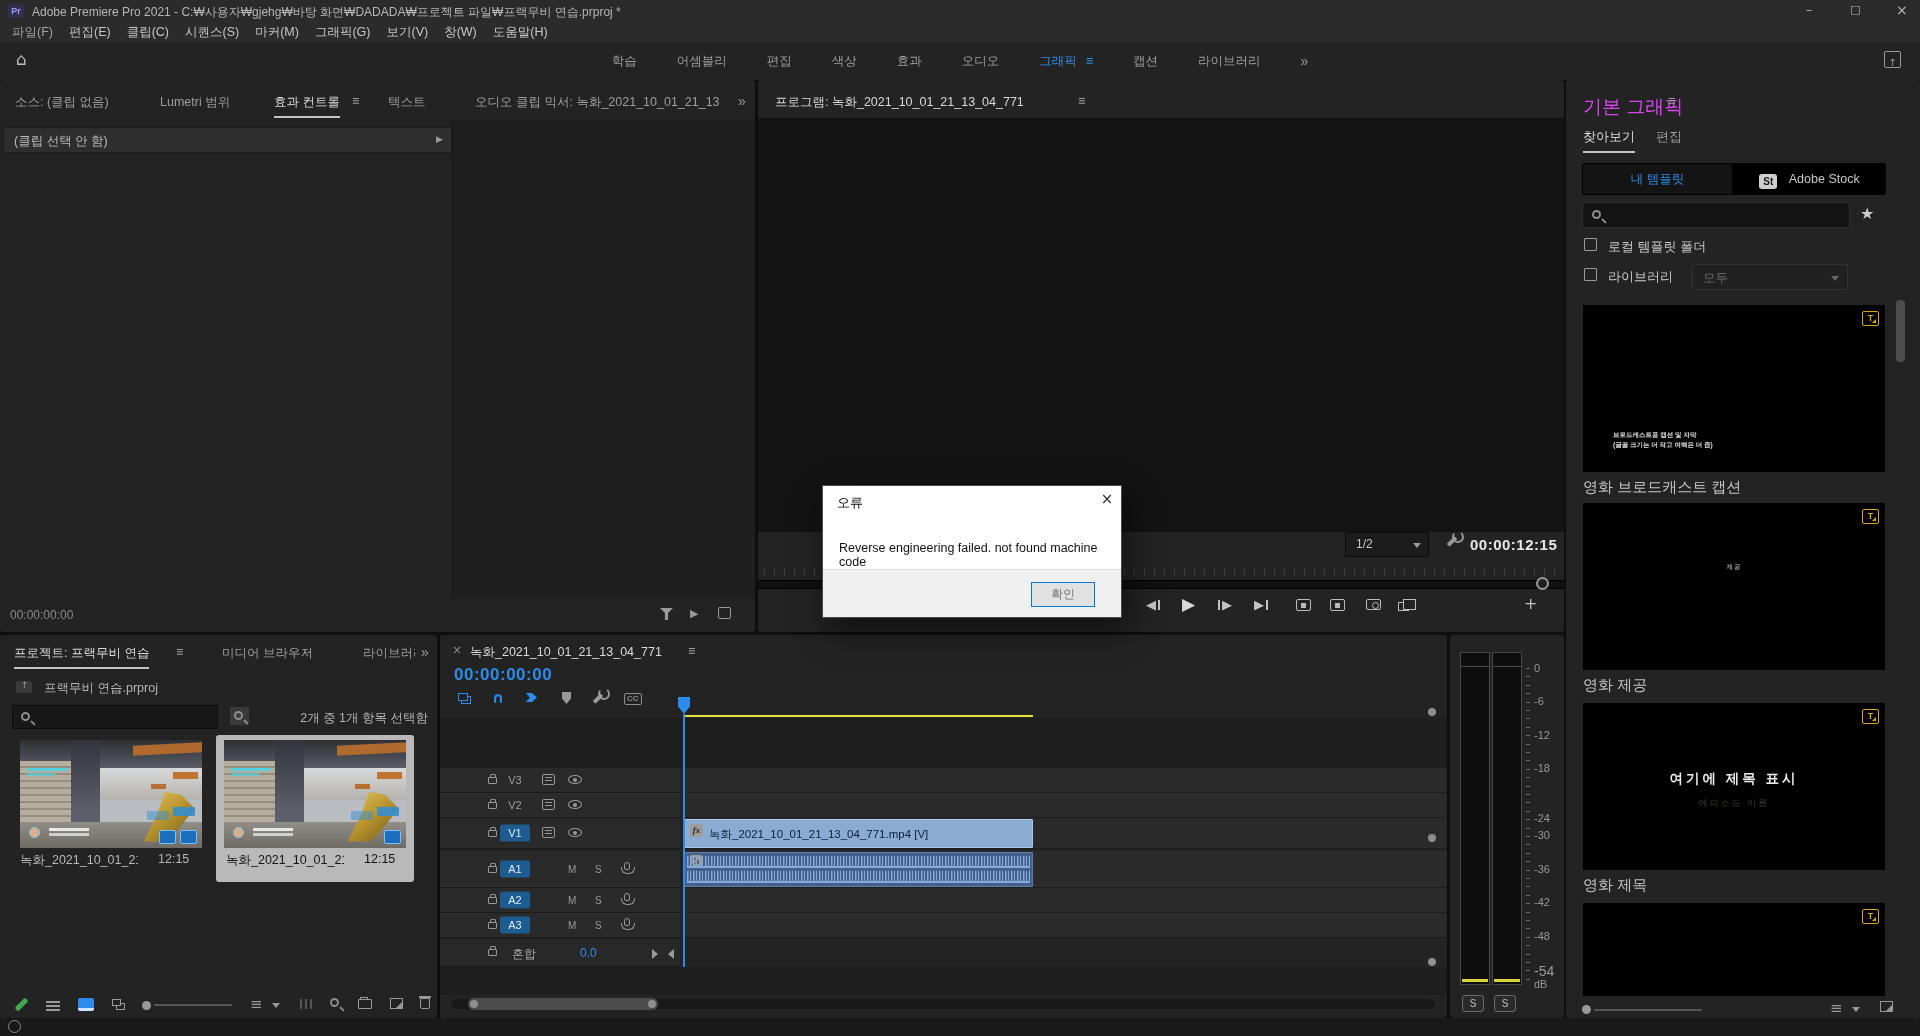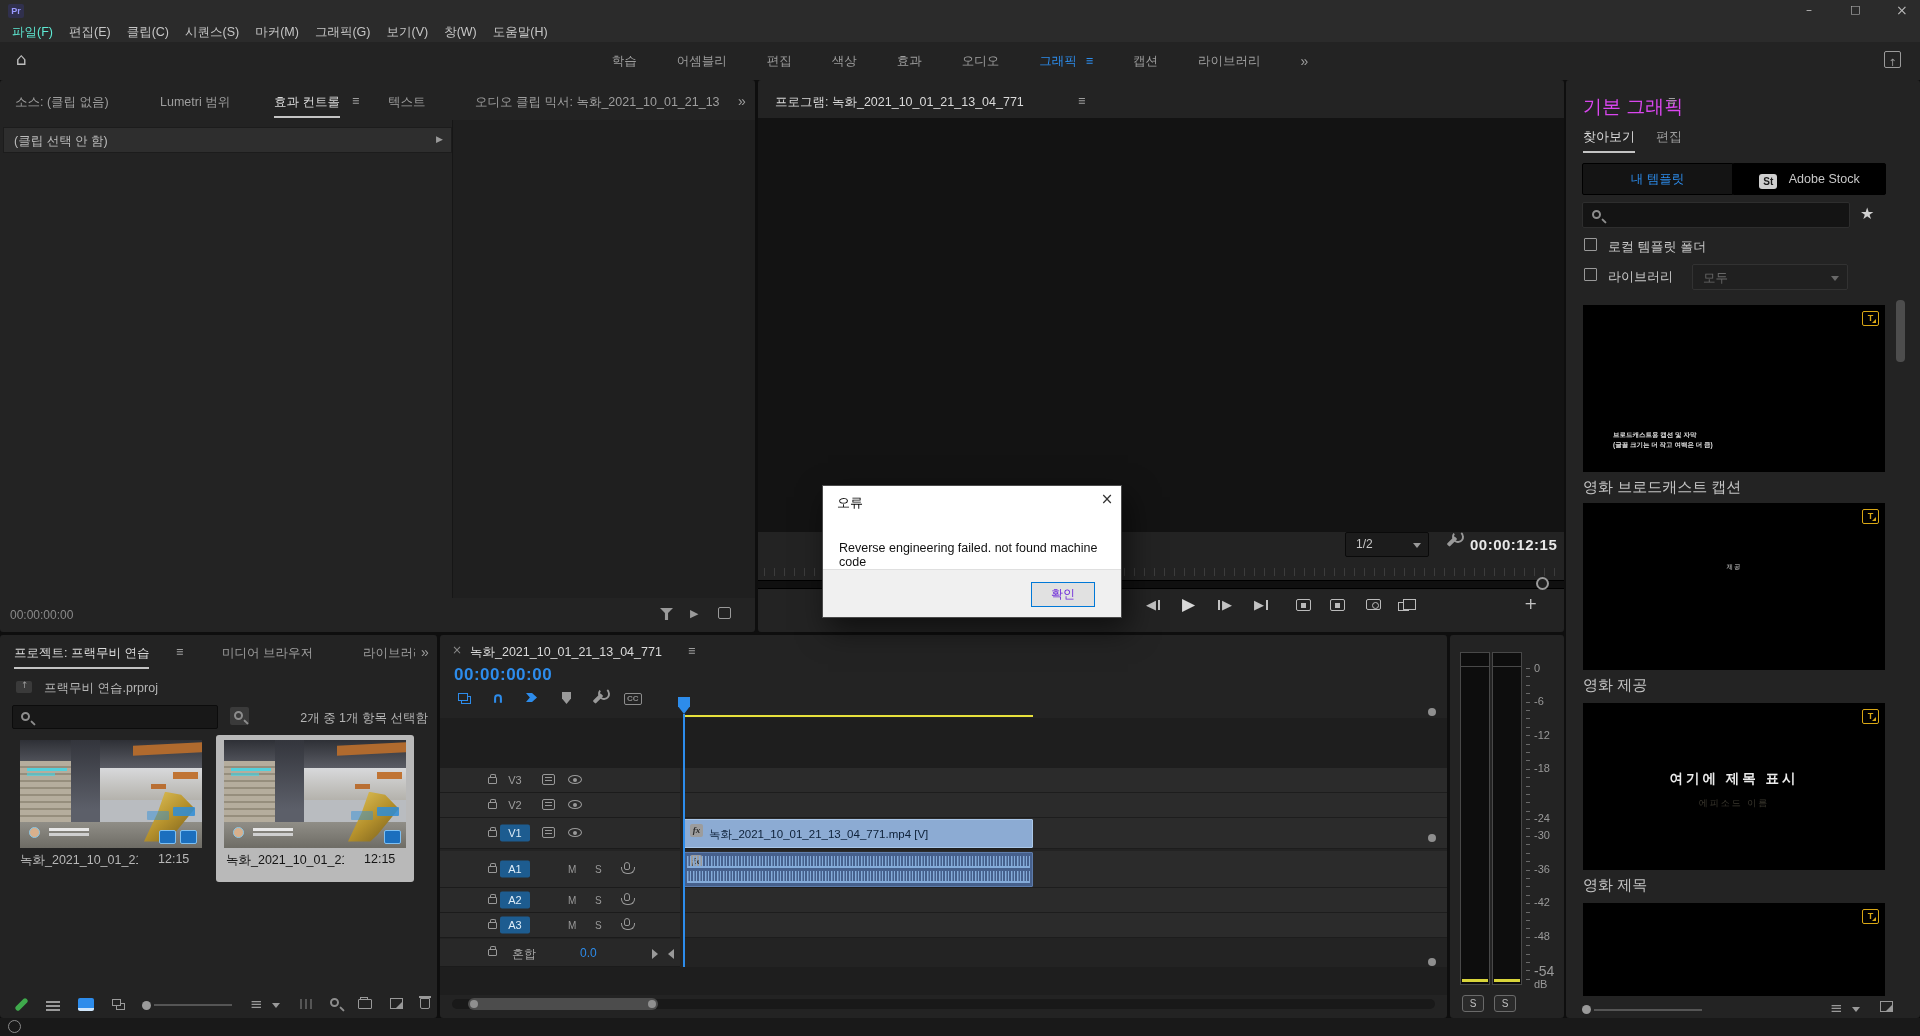--- a/index.html
+++ b/index.html
@@ -91,27 +91,28 @@
   .caret{display:inline-block;width:0;height:0;border:4px solid transparent;border-top:5px solid #9a9a9a;vertical-align:-2px}
   .tpi{position:absolute;color:#c2c2c2;font-size:13px;font-family:"DejaVu Sans",sans-serif}
 </style>
 </head>
 <body>
 
 <div class="app">
 
   <div class="p" style="left:0;top:0;width:1920px;height:22px;background:#2b2b2b">
     <span class="p" style="left:8px;top:4px;width:16px;height:14px;background:#30304d;color:#9b9bff;font:bold 9px/14px 'Liberation Sans',sans-serif;text-align:center;border-radius:2px">Pr</span>
+    <span class="p" actable="false" style="left:32px;top:4px;font-size:12px;color:#b5b5b5;white-space:nowrap">Adobe Premiere Pro 2021 - C:₩사용자₩gjehg₩바탕 화면₩DADADA₩프로젝트 파일₩프랙무비 연습.prproj *</span>
     <span class="ico" style="left:1806px;top:3px;font-size:12px;color:#b8b8b8">–</span>
     <span class="ico" style="left:1850px;top:3px;font-size:11px;color:#b8b8b8">□</span>
     <span class="ico" style="left:1896px;top:2px;font-size:14px;color:#b8b8b8">×</span>
   </div>
 
   <div class="p" style="left:0;top:22px;width:1920px;height:20px;background:#2b2b2b;display:flex;gap:16px;align-items:center;padding-left:12px">
-    <span class="tb" style="color:#5eead4">파일(F)</span>
+    <span class="tb" style="color:#a3a3a3">파일(F)</span>
     <span class="tb" style="color:#c6c6c6">편집(E)</span>
     <span class="tb" style="color:#c6c6c6">클립(C)</span>
     <span class="tb" style="color:#c6c6c6">시퀀스(S)</span>
     <span class="tb" style="color:#c6c6c6">마커(M)</span>
     <span class="tb" style="color:#c6c6c6">그래픽(G)</span>
     <span class="tb" style="color:#c6c6c6">보기(V)</span>
     <span class="tb" style="color:#c6c6c6">창(W)</span>
     <span class="tb" style="color:#c6c6c6">도움말(H)</span>
   </div>
 
@@ -438,21 +439,21 @@
     <span class="ico" style="left:264px;top:919px;font-size:15px">≡</span>
     <span class="caret" style="position:absolute;left:286px;top:927px"></span>
     <span class="newit" style="left:314px;top:921px"></span>
   </div>
 
   <div class="p" style="left:822px;top:485px;width:300px;height:133px;background:#fff;border:1px solid #4a4a4a;box-shadow:6px 12px 28px rgba(0,0,0,.55);z-index:90">
     <span style="position:absolute;left:14px;top:8px;font-size:13px;color:#000">오류</span>
     <span class="p" style="left:272px;top:4px;width:24px;height:22px;text-align:center;font-size:15px;color:#333;font-family:'DejaVu Sans'">×</span>
     <span style="position:absolute;left:16px;top:55px;font-size:12.5px;color:#111">Reverse engineering failed. not found machine code</span>
     <div class="p" style="left:0;bottom:0;width:298px;height:48px;background:#f0f0f0;border-top:1px solid #dfdfdf">
-      <span class="p" style="right:26px;top:12px;width:64px;height:25px;background:#e1e1e1;border:1px solid #0078d7;font-size:12px;color:#6d28d9;text-align:center;line-height:23px">확인</span>
+      <span class="p" style="right:26px;top:12px;width:64px;height:25px;background:#e1e1e1;border:1px solid #0078d7;font-size:12px;color:#737373;text-align:center;line-height:23px">확인</span>
     </div>
   </div>
 
   <div class="p" style="left:0;top:1018px;width:1920px;height:18px;background:#191919">
     <span class="p" style="left:8px;top:2px;width:13px;height:13px;border:1.5px solid #8a8a8a;border-radius:50%"></span>
   </div>
 
 </div>
 
 </body></html>

